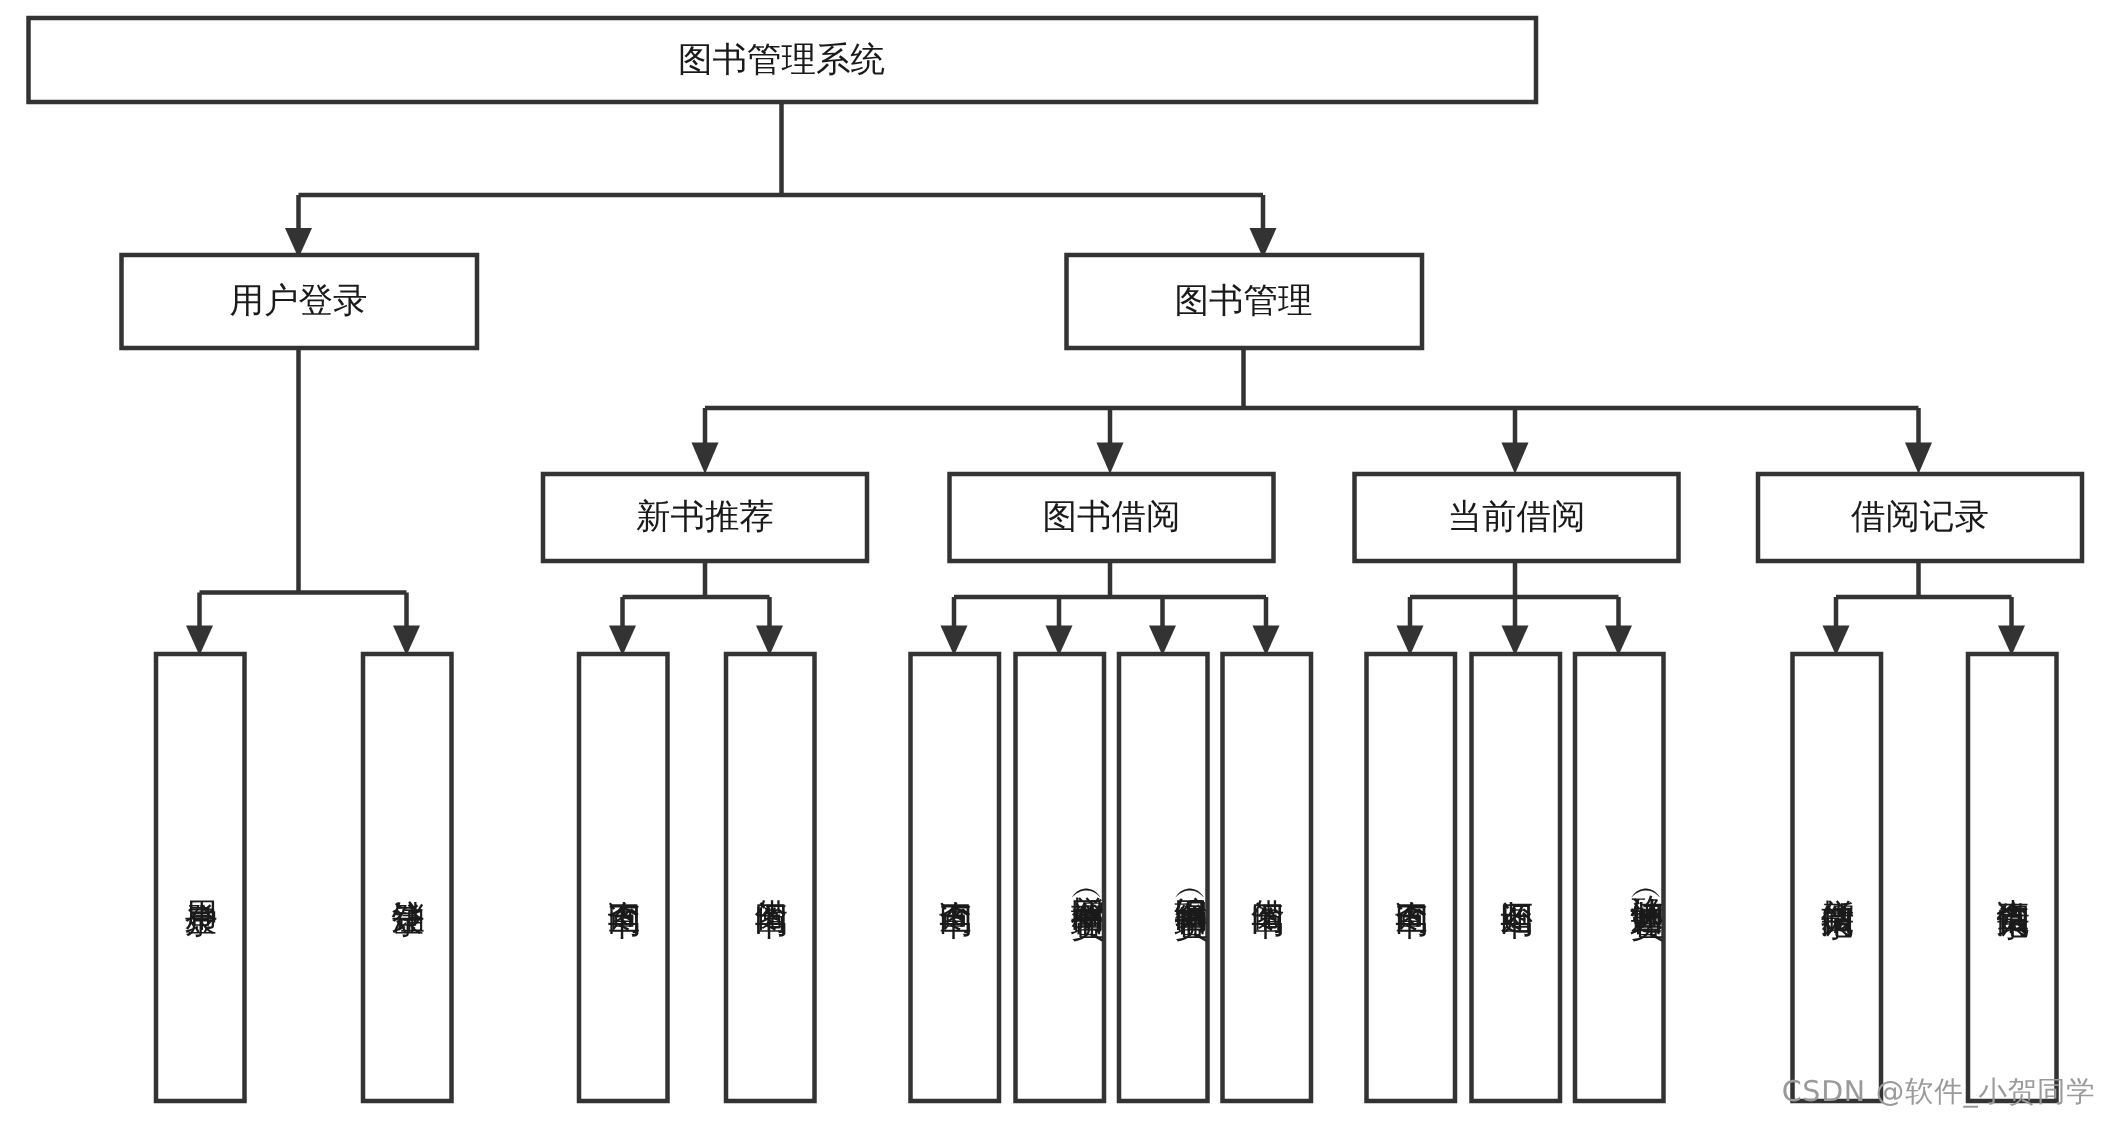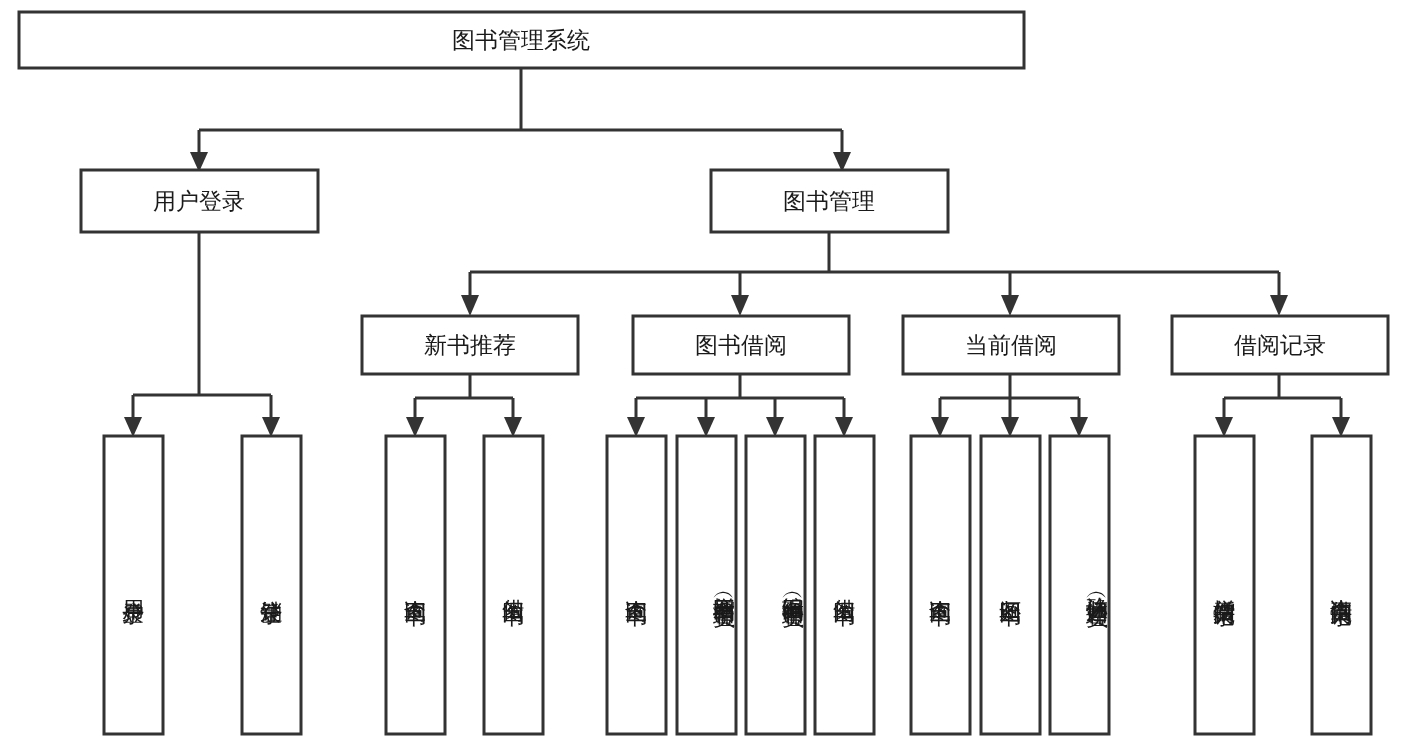--- a/index.html
+++ b/index.html
@@ -193,14 +193,15 @@
   <div class="vlabel" style="left:746px; top:440px; width:59px; height:292px; display:flex; align-items:flex-start; justify-content:center;">编辑图书（管理员）</div>
   <div class="vlabel" style="left:815px; top:436px; width:59px; height:298px; display:flex; align-items:center; justify-content:center;">借阅图书</div>
 
   <div class="vlabel" style="left:911px; top:436px; width:59px; height:298px; display:flex; align-items:center; justify-content:center;">查询图书</div>
   <div class="vlabel" style="left:981px; top:436px; width:59px; height:298px; display:flex; align-items:center; justify-content:center;">归还图书</div>
   <div class="vlabel" style="left:1050px; top:440px; width:59px; height:292px; display:flex; align-items:flex-start; justify-content:center;">确认归还（管理员）</div>
 
   <div class="vlabel" style="left:1195px; top:436px; width:59px; height:298px; display:flex; align-items:center; justify-content:center;">新增借阅记录</div>
   <div class="vlabel" style="left:1312px; top:436px; width:59px; height:298px; display:flex; align-items:center; justify-content:center;">查询借阅记录</div>
 
+  <div class="watermark">CSDN @软件_小贺同学</div>
 
 </div>
 
 </body></html>

